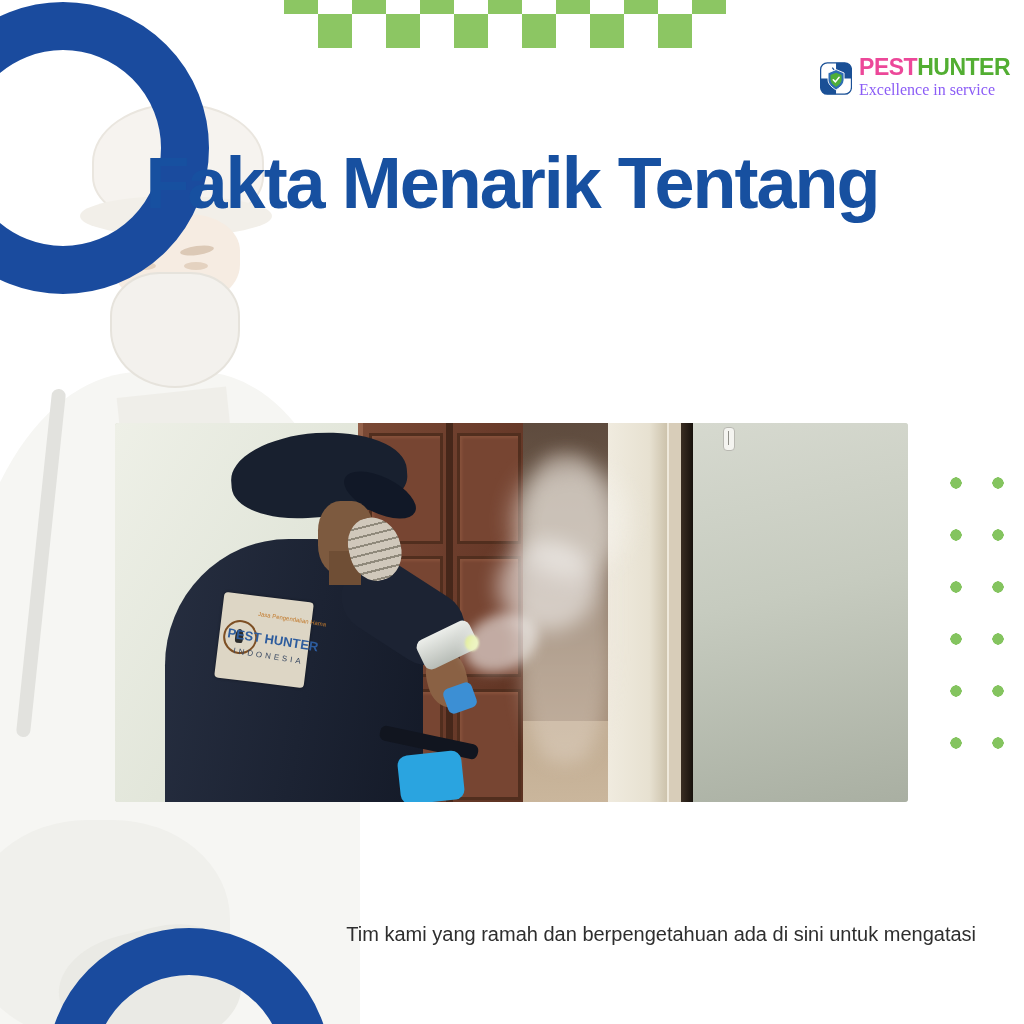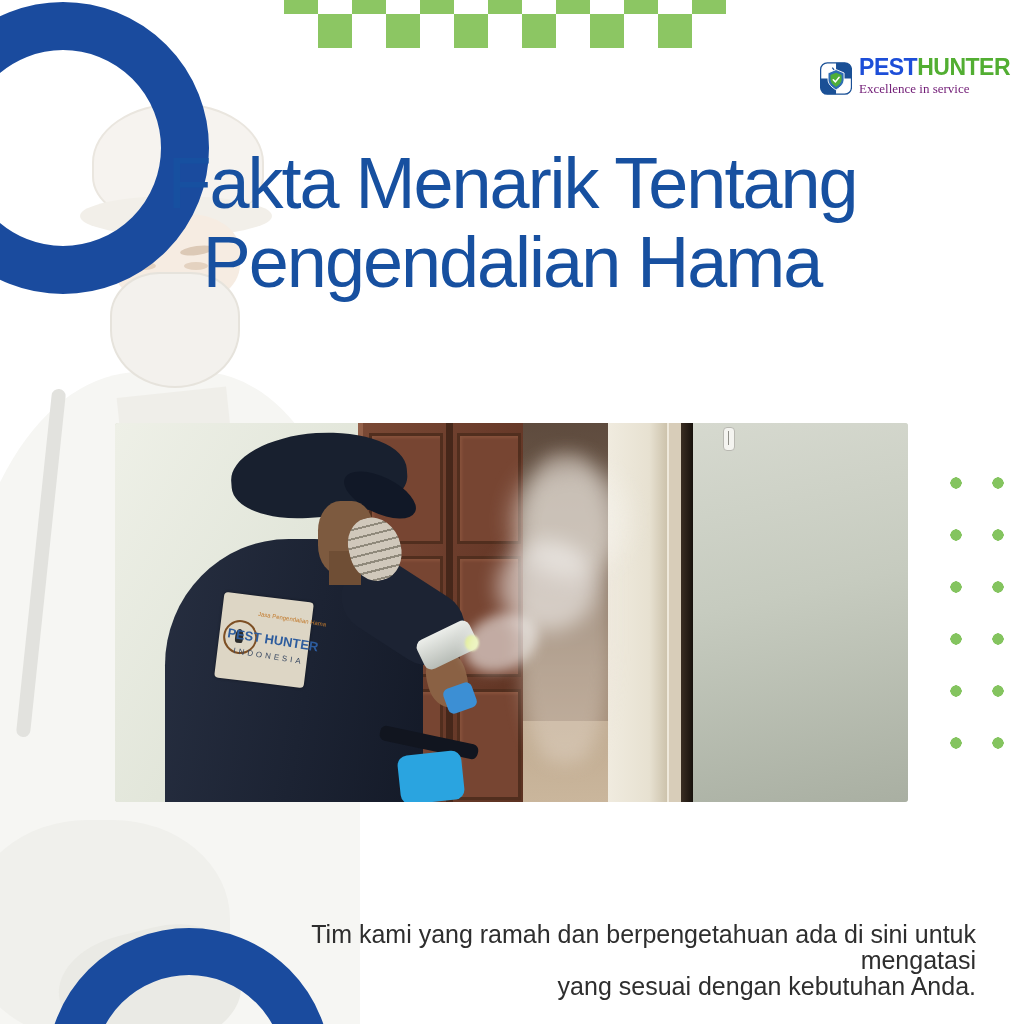--- a/index.html
+++ b/index.html
@@ -33,26 +33,26 @@
     background-size:68px 68px;}
   .ring{border-radius:50%;border:47px solid #1a4b9e;background:transparent;z-index:2;}
   .ring-tl{left:-83px;top:2px;width:196px;height:196px;border-width:48px;}
   .ring-bl{left:47px;top:928px;width:190px;height:190px;}
 
   
   .logo{left:820px;top:52px;width:190px;height:56px;z-index:3;display:flex;}
   .logo-icon{width:52px;height:53px;}
   .logo-texts{margin-left:7px;padding-top:3px;}
   .logo-word{font-family:"Liberation Sans",sans-serif;font-weight:bold;font-size:23px;letter-spacing:-0.5px;line-height:24px;white-space:nowrap;}
-  .logo-word .pest{color:#1d4ed8;} .logo-word .hunter{color:#52ae32;}
-  .logo-tag{font-family:"Liberation Serif",serif;font-size:13px;color:#701a75;margin-top:2px;white-space:nowrap;}
+  .logo-word .pest{color:#ec4899;} .logo-word .hunter{color:#52ae32;}
+  .logo-tag{font-family:"Liberation Serif",serif;font-size:16px;color:#8b5cf6;margin-top:2px;white-space:nowrap;}
 
   
   .headline{left:0;top:144px;width:1024px;text-align:center;z-index:3;
-    color:#1750a0;font-weight:normal;font-size:72px;line-height:79px;letter-spacing:-2px;}
+    color:#1750a0;font-weight:bold;font-size:72px;line-height:79px;letter-spacing:-2px;}
 
   
   .photo{left:115px;top:423px;width:793px;height:379px;z-index:4;overflow:hidden;border-radius:3px;background:#d8dccf;}
   .ph{position:absolute;}
   .left-wall{left:0;top:0;width:250px;height:379px;background:linear-gradient(120deg,#eef0e7 0%,#e2e6da 55%,#d1d7ca 100%);}
   .door{left:243px;top:0;width:168px;height:379px;background:linear-gradient(100deg,#7a4935 0%,#6b3c2b 55%,#5c3221 100%);}
   .door-stile{left:331px;top:0;width:7px;height:379px;background:#46271a;}
   .door-hl{left:243px;top:0;width:5px;height:379px;background:#94614a;}
   .panel{background:#774532;border:3px solid #512e1e;box-shadow:inset 2px 2px 3px rgba(150,95,70,.55);}
   .p1{left:254px;top:10px;width:68px;height:105px;} .p2{left:342px;top:10px;width:58px;height:105px;}
@@ -94,21 +94,21 @@
 
   
   .dots{left:935px;top:457px;width:84px;height:312px;z-index:3;
     background-image:radial-gradient(circle at 21px 26px, #84c45f 0 5.5px, transparent 5.8px);
     background-size:42px 52px;}
 
   
   .subheadline{right:48px;top:845px;text-align:right;z-index:5;
     color:#1750a0;font-weight:bold;font-size:32px;line-height:43px;letter-spacing:-0.3px;}
   .bodytext{right:48px;top:921px;width:720px;text-align:right;z-index:5;
-    color:#2e2e2e;font-size:25px;line-height:26px;}
+    color:#2e2e2e;font-size:20px;line-height:26px;}
 </style>
 </head>
 <body>
 
 <div class="abs bg-figure">
   <div class="abs bgf-body"></div>
   <div class="abs bgf-collar"></div>
   <div class="abs bgf-strap"></div>
   <div class="abs bgf-helmet"></div>
   <div class="abs bgf-brim"></div>
@@ -144,21 +144,20 @@
     <path d="M21.5 28.5 L25 32 L31 24.5" stroke="#ffffff" stroke-width="2.5" fill="none" stroke-linecap="round" stroke-linejoin="round"></path>
   </svg>
   <div class="logo-texts">
     <div class="logo-word"><span class="pest">PEST</span><span class="hunter">HUNTER</span></div>
     <div class="logo-tag">Excellence in service</div>
   </div>
 </div>
 
 <div class="abs headline">
   <div>Fakta Menarik Tentang</div>
-  <div>Pengendalian Hama</div>
 </div>
 
 <div class="abs photo">
   <div class="ph left-wall"></div>
   <div class="ph door"></div>
   <div class="ph door-hl"></div>
   <div class="ph panel p1"></div>
   <div class="ph panel p2"></div>
   <div class="ph panel p3"></div>
   <div class="ph panel p4"></div>
@@ -197,14 +196,13 @@
   <div class="ph mist m-cone"></div>
 </div>
 
 <div class="abs dots"></div>
 
 <div class="abs subheadline">
 </div>
 
 <div class="abs bodytext">
   <div>Tim kami yang ramah dan berpengetahuan ada di sini untuk mengatasi</div>
-  <div>yang sesuai dengan kebutuhan Anda.</div>
 </div>
 
 </body></html>

